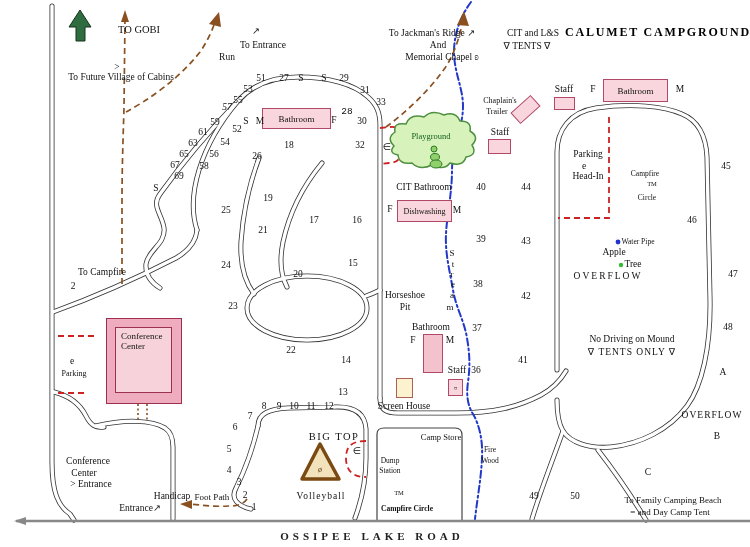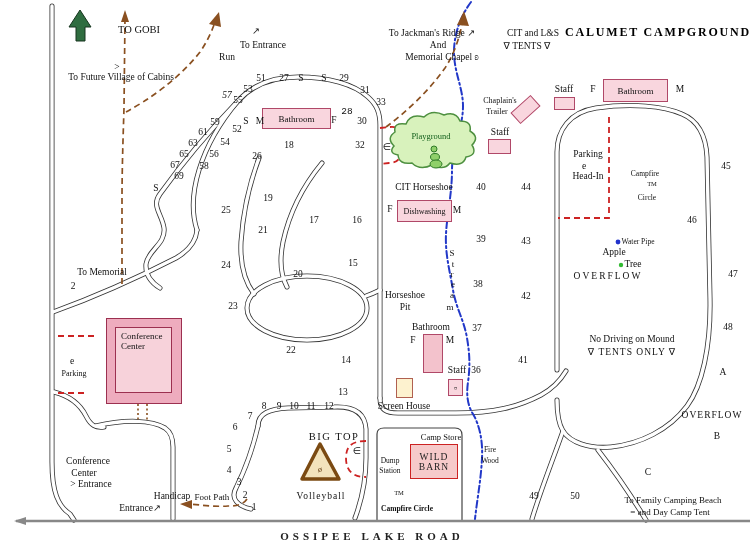--- a/index.html
+++ b/index.html
@@ -121,24 +121,20 @@
   <div id="chaplain-box"></div>
   <div class="bld" style="left:488px;top:139px;width:23px;height:15px;"></div>
   <div class="bld" style="left:397px;top:200px;width:55px;height:22px;">
     <span style="font-size:8px;">Dishwashing</span>
   </div>
   <div class="bld" style="left:423px;top:334px;width:20px;height:39px;background:#f3c2cc;"></div>
   <div class="bld" style="left:448px;top:379px;width:15px;height:17px;">
     <span class="tinyglyph">▫</span>
   </div>
   <div id="screen-box"></div>
-  <div id="wild-barn">
-    <span>WILD</span>
-    <span>BARN</span>
-  </div>
   <div id="conference-outer">
     <div id="conference-inner">
       <div>Conference</div>
       <div>Center</div>
     </div>
   </div>
 
   <div id="title">CALUMET CAMPGROUND</div>
   <div id="roadname">OSSIPEE LAKE ROAD</div>
   <div id="labels">
@@ -165,21 +161,21 @@
       <span class="lbl" style="left: 645px; top: 174px; font-size: 7.5px;">Campfire</span>
       <span class="lbl" style="left: 652px; top: 184px; font-size: 6.5px;">TM</span>
       <span class="lbl" style="left: 647px; top: 198px; font-size: 7.5px;">Circle</span>
       <span class="lbl" style="left: 638px; top: 242px; font-size: 7.5px;">Water Pipe</span>
       <span class="lbl" style="left: 614px; top: 253px;">Apple</span>
       <span class="lbl" style="left: 633px; top: 265px;">Tree</span>
       <span class="lbl" style="left: 608px; top: 277px; letter-spacing: 2px;">OVERFLOW</span>
       <span class="lbl" style="left: 632px; top: 340px;">No Driving on Mound</span>
       <span class="lbl" style="left: 632px; top: 353px; letter-spacing: 1px;">∇ TENTS ONLY ∇</span>
       <span class="lbl" style="left: 712px; top: 416px; letter-spacing: 1px;">OVERFLOW</span>
-      <span class="lbl" style="left: 424px; top: 188px;">CIT Horseshoe</span>
+      <span class="lbl" style="left: 424px; top: 188px;">CIT Bathroom</span>
       <span class="lbl" style="left: 390px; top: 210px;">F</span>
       <span class="lbl" style="left: 457px; top: 211px;">M</span>
       <span class="lbl" style="left: 452px; top: 253px; font-size: 9px;">S</span>
       <span class="lbl" style="left: 453px; top: 264px; font-size: 9px;">t</span>
       <span class="lbl" style="left: 452px; top: 274px; font-size: 9px;">r</span>
       <span class="lbl" style="left: 453px; top: 284px; font-size: 9px;">e</span>
       <span class="lbl" style="left: 452px; top: 295px; font-size: 9px;">a</span>
       <span class="lbl" style="left: 450px; top: 307px; font-size: 9px;">m</span>
       <span class="lbl" style="left: 405px; top: 296px;">Horseshoe</span>
       <span class="lbl" style="left: 405px; top: 308px;">Pit</span>
@@ -198,21 +194,21 @@
       <span class="lbl" style="left: 673px; top: 500px; font-size: 9px;">To Family Camping Beach</span>
       <span class="lbl" style="left: 670px; top: 512px; font-size: 9px;">= and Day Camp Tent</span>
       <span class="lbl" style="left: 322px; top: 437px; font-size: 10.5px; letter-spacing: 1.5px; padding-left: 24px;">BIG TOP</span>
       <span class="lbl" style="left: 321px; top: 497px; letter-spacing: 1px;">Volleyball</span>
       <span class="lbl" style="left: 212px; top: 497px; font-size: 9px;">Foot Path</span>
       <span class="lbl" style="left: 131px; top: 497px; margin-left: 41px;">Handicap</span>
       <span class="lbl" style="left: 140px; top: 509px;">Entrance↗</span>
       <span class="lbl" style="left: 88px; top: 462px;">Conference</span>
       <span class="lbl" style="left: 84px; top: 474px;">Center</span>
       <span class="lbl" style="left: 91px; top: 485px;">&gt;  Entrance</span>
-      <span class="lbl" style="left: 102px; top: 273px;">To Memorial</span>
+      <span class="lbl" style="left: 102px; top: 273px;">To Campfire</span>
       <span class="lbl" style="left: 72px; top: 362px;">e</span>
       <span class="lbl" style="left: 74px; top: 374px; font-size: 8px;">Parking</span>
       <span class="lbl" style="left: 387px; top: 148px;">∈</span>
       <span class="lbl" style="left: 357px; top: 452px;">∈</span>
       <span class="lbl site" style="left: 261px; top: 79px;">51</span>
       <span class="lbl site" style="left: 284px; top: 79px;">27</span>
       <span class="lbl site" style="left: 301px; top: 79px;">S</span>
       <span class="lbl site" style="left: 324px; top: 79px;">S</span>
       <span class="lbl site" style="left: 344px; top: 79px;">29</span>
       <span class="lbl site" style="left: 365px; top: 91px;">31</span>
@@ -220,21 +216,21 @@
       <span class="lbl site" style="left: 347px; top: 112px; font-family: Liberation Mono, monospace;">28</span>
       <span class="lbl site" style="left: 362px; top: 122px;">30</span>
       <span class="lbl site" style="left: 246px; top: 122px;">S</span>
       <span class="lbl site" style="left: 260px; top: 122px;">M</span>
       <span class="lbl site" style="left: 334px; top: 121px;">F</span>
       <span class="lbl site" style="left: 360px; top: 146px;">32</span>
       <span class="lbl site" style="left: 289px; top: 146px;">18</span>
       <span class="lbl site" style="left: 257px; top: 157px;">26</span>
       <span class="lbl site" style="left: 248px; top: 90px;">53</span>
       <span class="lbl site" style="left: 238px; top: 101px;">55</span>
-      <span class="lbl site" style="left: 227px; top: 96px; font-style: italic;">57</span>
+      <span class="lbl site" style="left: 227px; top: 108px; font-style: italic;">57</span>
       <span class="lbl site" style="left: 215px; top: 123px;">59</span>
       <span class="lbl site" style="left: 203px; top: 133px;">61</span>
       <span class="lbl site" style="left: 193px; top: 144px;">63</span>
       <span class="lbl site" style="left: 184px; top: 155px;">65</span>
       <span class="lbl site" style="left: 175px; top: 166px;">67</span>
       <span class="lbl site" style="left: 167px; top: 177px; margin-left: 12px;">69</span>
       <span class="lbl site" style="left: 156px; top: 189px;">S</span>
       <span class="lbl site" style="left: 237px; top: 130px;">52</span>
       <span class="lbl site" style="left: 225px; top: 143px;">54</span>
       <span class="lbl site" style="left: 214px; top: 155px;">56</span>

